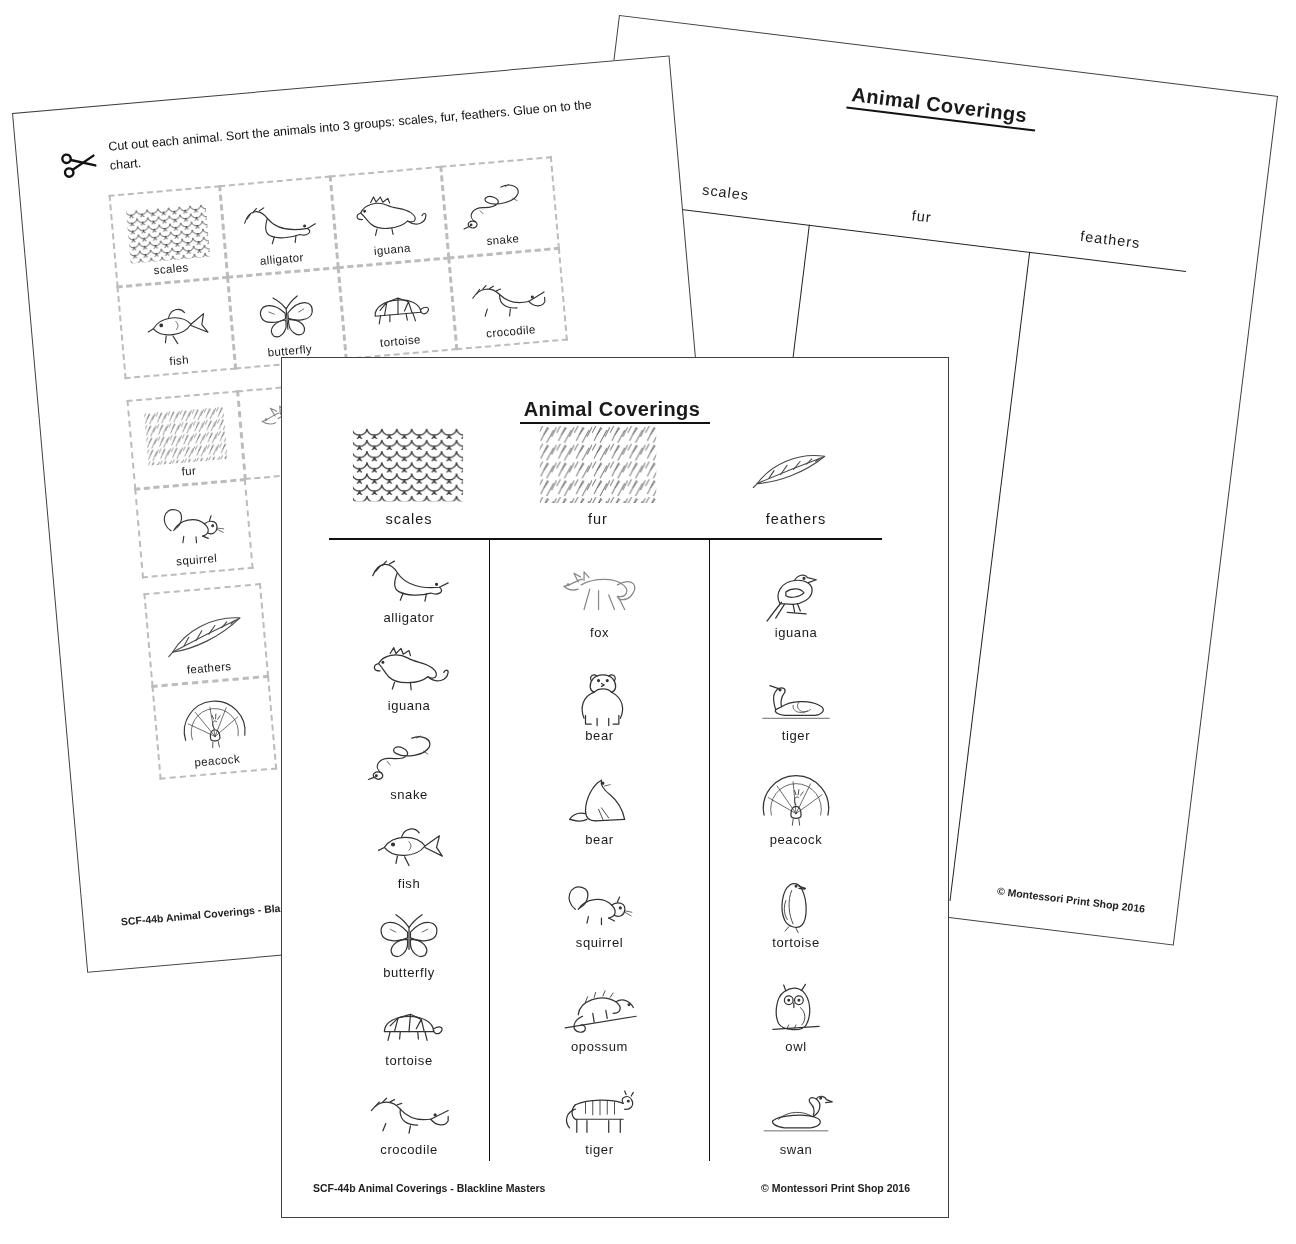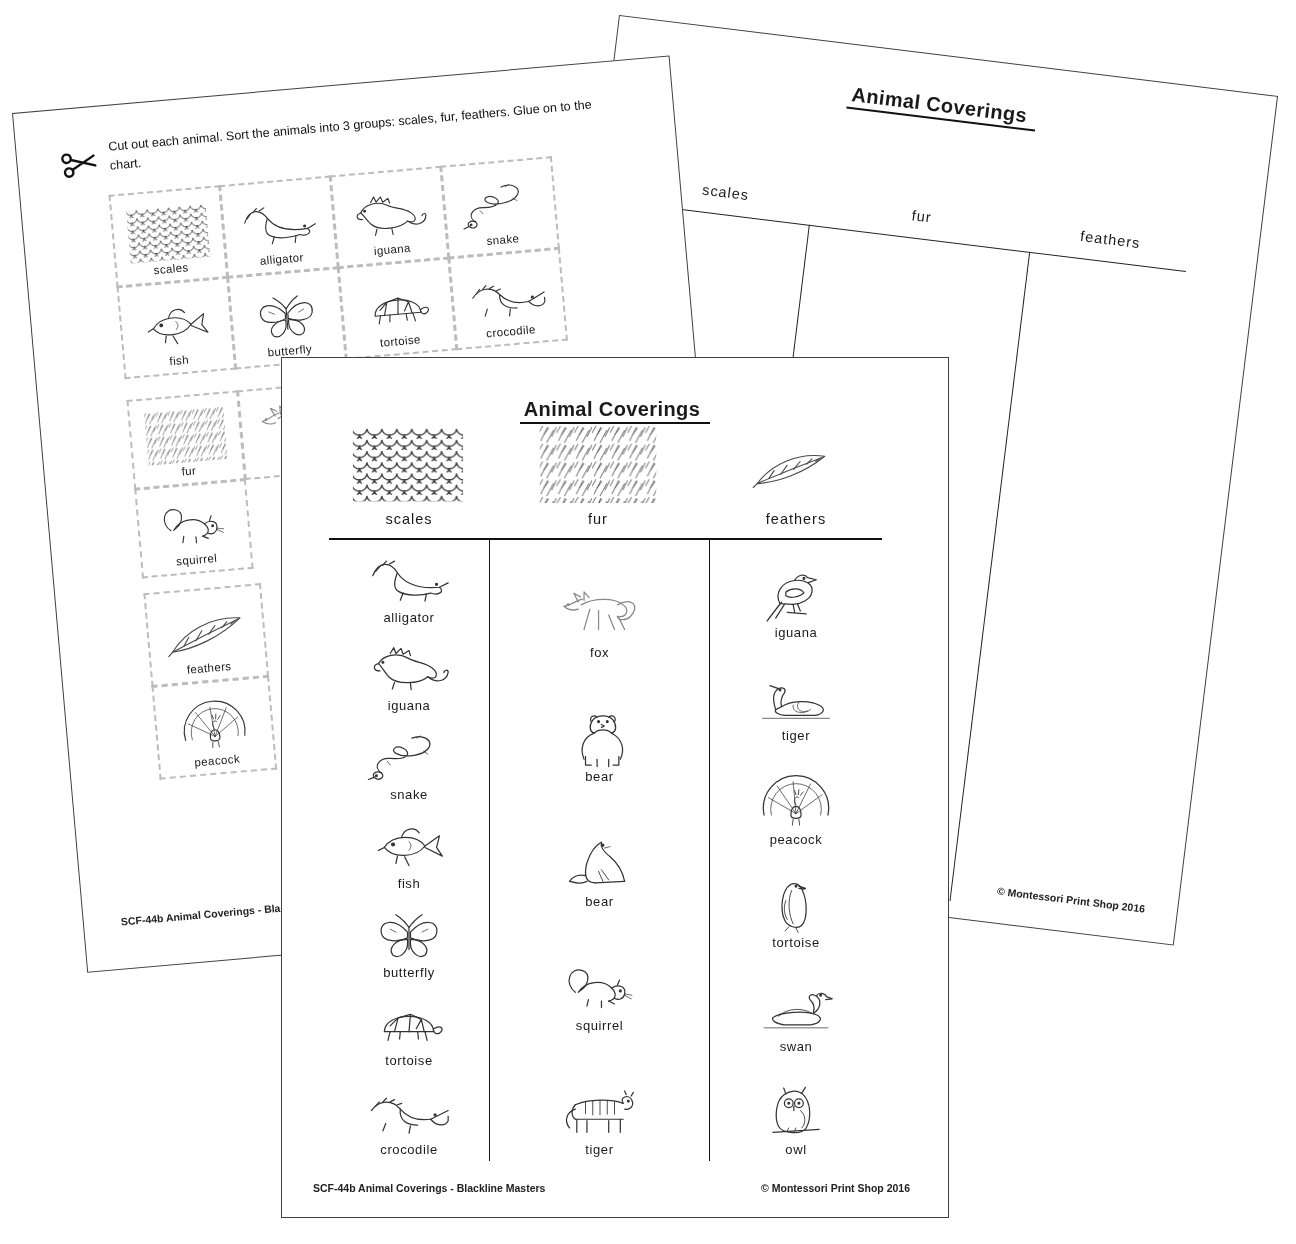--- a/index.html
+++ b/index.html
@@ -523,20 +523,36 @@
                 <path d="M94,48 l10,2 M94,50 l9,5" stroke-width="1"></path>
               </g>
             </svg>
           </div>
           <div class="cell-label">squirrel</div>
         </div>
         <div class="fcell">
           <div class="art">
             <svg viewBox="0 0 120 80" preserveAspectRatio="xMidYMid meet">
               <g fill="none" stroke="#333" stroke-width="1.7" stroke-linecap="round" stroke-linejoin="round">
+                <path d="M12,66 L110,50"></path>
+                <path d="M30,48 C32,28 62,18 82,30 C92,38 88,46 78,46"></path>
+                <path d="M82,30 C92,24 102,30 106,38"></path>
+                <path d="M36,50 C22,56 20,70 32,72 C42,73 42,62 34,62"></path>
+                <path d="M50,46 l2,12 M68,42 l2,11"></path>
+                <path d="M40,30 l3,-7 M52,24 l2,-7 M64,22 l3,-7 M74,24 l4,-6" stroke-width="1.2"></path>
+                <circle cx="100" cy="34" r="1.2" fill="#333"></circle>
+              </g>
+            </svg>
+          </div>
+          <div class="cell-label">opossum</div>
+        </div>
+        <div class="fcell">
+          <div class="art">
+            <svg viewBox="0 0 120 80" preserveAspectRatio="xMidYMid meet">
+              <g fill="none" stroke="#333" stroke-width="1.7" stroke-linecap="round" stroke-linejoin="round">
                 <path d="M26,30 C44,22 76,22 92,28"></path>
                 <path d="M26,30 C20,36 20,46 26,50 M92,28 C86,20 100,14 104,24 C108,32 100,38 94,36"></path>
                 <path d="M96,16 l-2,-5 M103,18 l3,-5"></path>
                 <path d="M26,50 L92,50 M28,50 l0,18 M42,52 l0,16 M72,52 l0,16 M88,50 l0,18"></path>
                 <path d="M26,36 C14,40 10,52 18,62"></path>
                 <path d="M40,26 l0,16 M50,24 l0,20 M60,24 l0,20 M70,24 l0,19 M80,26 l0,17" stroke-width="1.2"></path>
                 <circle cx="99" cy="25" r="1.2" fill="#333"></circle>
               </g>
             </svg>
           </div>
@@ -596,53 +612,53 @@
                 <path d="M52,12 C40,20 38,46 44,60 C48,70 62,74 68,68 C76,60 76,34 68,18 C64,10 57,9 52,12 Z"></path>
                 <path d="M54,20 C48,34 50,54 56,66" stroke-width="1.2"></path>
                 <path d="M46,34 C42,44 44,54 48,60" stroke-width="1.2"></path>
                 <path d="M64,14 l9,3 M64,17 l8,1"></path>
                 <circle cx="60" cy="14" r="1.2" fill="#333"></circle>
                 <path d="M50,70 l-5,6 M60,72 l3,6" stroke-width="1.2"></path>
               </g>
             </svg>
           </div>
           <div class="cell-label">tortoise</div>
-        </div>
-        <div class="fcell">
-          <div class="art">
-            <svg viewBox="0 0 120 80" preserveAspectRatio="xMidYMid meet">
-              <g fill="none" stroke="#333" stroke-width="1.7" stroke-linecap="round" stroke-linejoin="round">
-                <path d="M84,46 C94,40 96,28 88,22 C80,17 76,23 80,28 C84,32 86,38 84,44"></path>
-                <path d="M88,22 C92,16 100,18 102,23 L110,26 L101,27"></path>
-                <circle cx="94" cy="21" r="1.2" fill="#333"></circle>
-                <path d="M28,52 C38,44 74,42 88,48 C98,52 94,60 80,62 L44,62 C32,60 26,56 28,52 Z"></path>
-                <path d="M36,50 C48,38 70,38 82,46" stroke-width="1.2"></path>
-                <path d="M16,66 L104,66" stroke-width="1"></path>
-              </g>
-            </svg>
-          </div>
-          <div class="cell-label">swan</div>
         </div>
         <div class="fcell">
           <div class="art">
             <svg viewBox="0 0 120 80" preserveAspectRatio="xMidYMid meet">
               <g fill="none" stroke="#333" stroke-width="1.7" stroke-linecap="round" stroke-linejoin="round">
                 <path d="M44,16 C32,24 30,48 36,60 C42,70 68,72 74,62 C82,48 80,26 70,16 C62,9 52,10 44,16 Z"></path>
                 <path d="M46,15 l-3,-8 M68,14 l5,-8"></path>
                 <circle cx="50" cy="28" r="6"></circle>
                 <circle cx="64" cy="28" r="6"></circle>
                 <circle cx="50" cy="28" r="1.2" fill="#333"></circle>
                 <circle cx="64" cy="28" r="1.2" fill="#333"></circle>
                 <path d="M57,32 l0,6"></path>
                 <path d="M66,38 C74,44 74,56 68,62" stroke-width="1.2"></path>
                 <path d="M28,68 L92,64"></path>
                 <path d="M48,66 l2,-4 M58,66 l2,-4" stroke-width="1.2"></path>
               </g>
             </svg>
           </div>
           <div class="cell-label">owl</div>
         </div>
+        <div class="fcell">
+          <div class="art">
+            <svg viewBox="0 0 120 80" preserveAspectRatio="xMidYMid meet">
+              <g fill="none" stroke="#333" stroke-width="1.7" stroke-linecap="round" stroke-linejoin="round">
+                <path d="M84,46 C94,40 96,28 88,22 C80,17 76,23 80,28 C84,32 86,38 84,44"></path>
+                <path d="M88,22 C92,16 100,18 102,23 L110,26 L101,27"></path>
+                <circle cx="94" cy="21" r="1.2" fill="#333"></circle>
+                <path d="M28,52 C38,44 74,42 88,48 C98,52 94,60 80,62 L44,62 C32,60 26,56 28,52 Z"></path>
+                <path d="M36,50 C48,38 70,38 82,46" stroke-width="1.2"></path>
+                <path d="M16,66 L104,66" stroke-width="1"></path>
+              </g>
+            </svg>
+          </div>
+          <div class="cell-label">swan</div>
+        </div>
       </div>
     </div>
 
   <div class="page-footer" id="front-footer-left">SCF-44b Animal Coverings - Blackline Masters</div>
   <div class="page-footer" id="front-footer-right">© Montessori Print Shop 2016</div>
 </div>
 
 </body></html>

